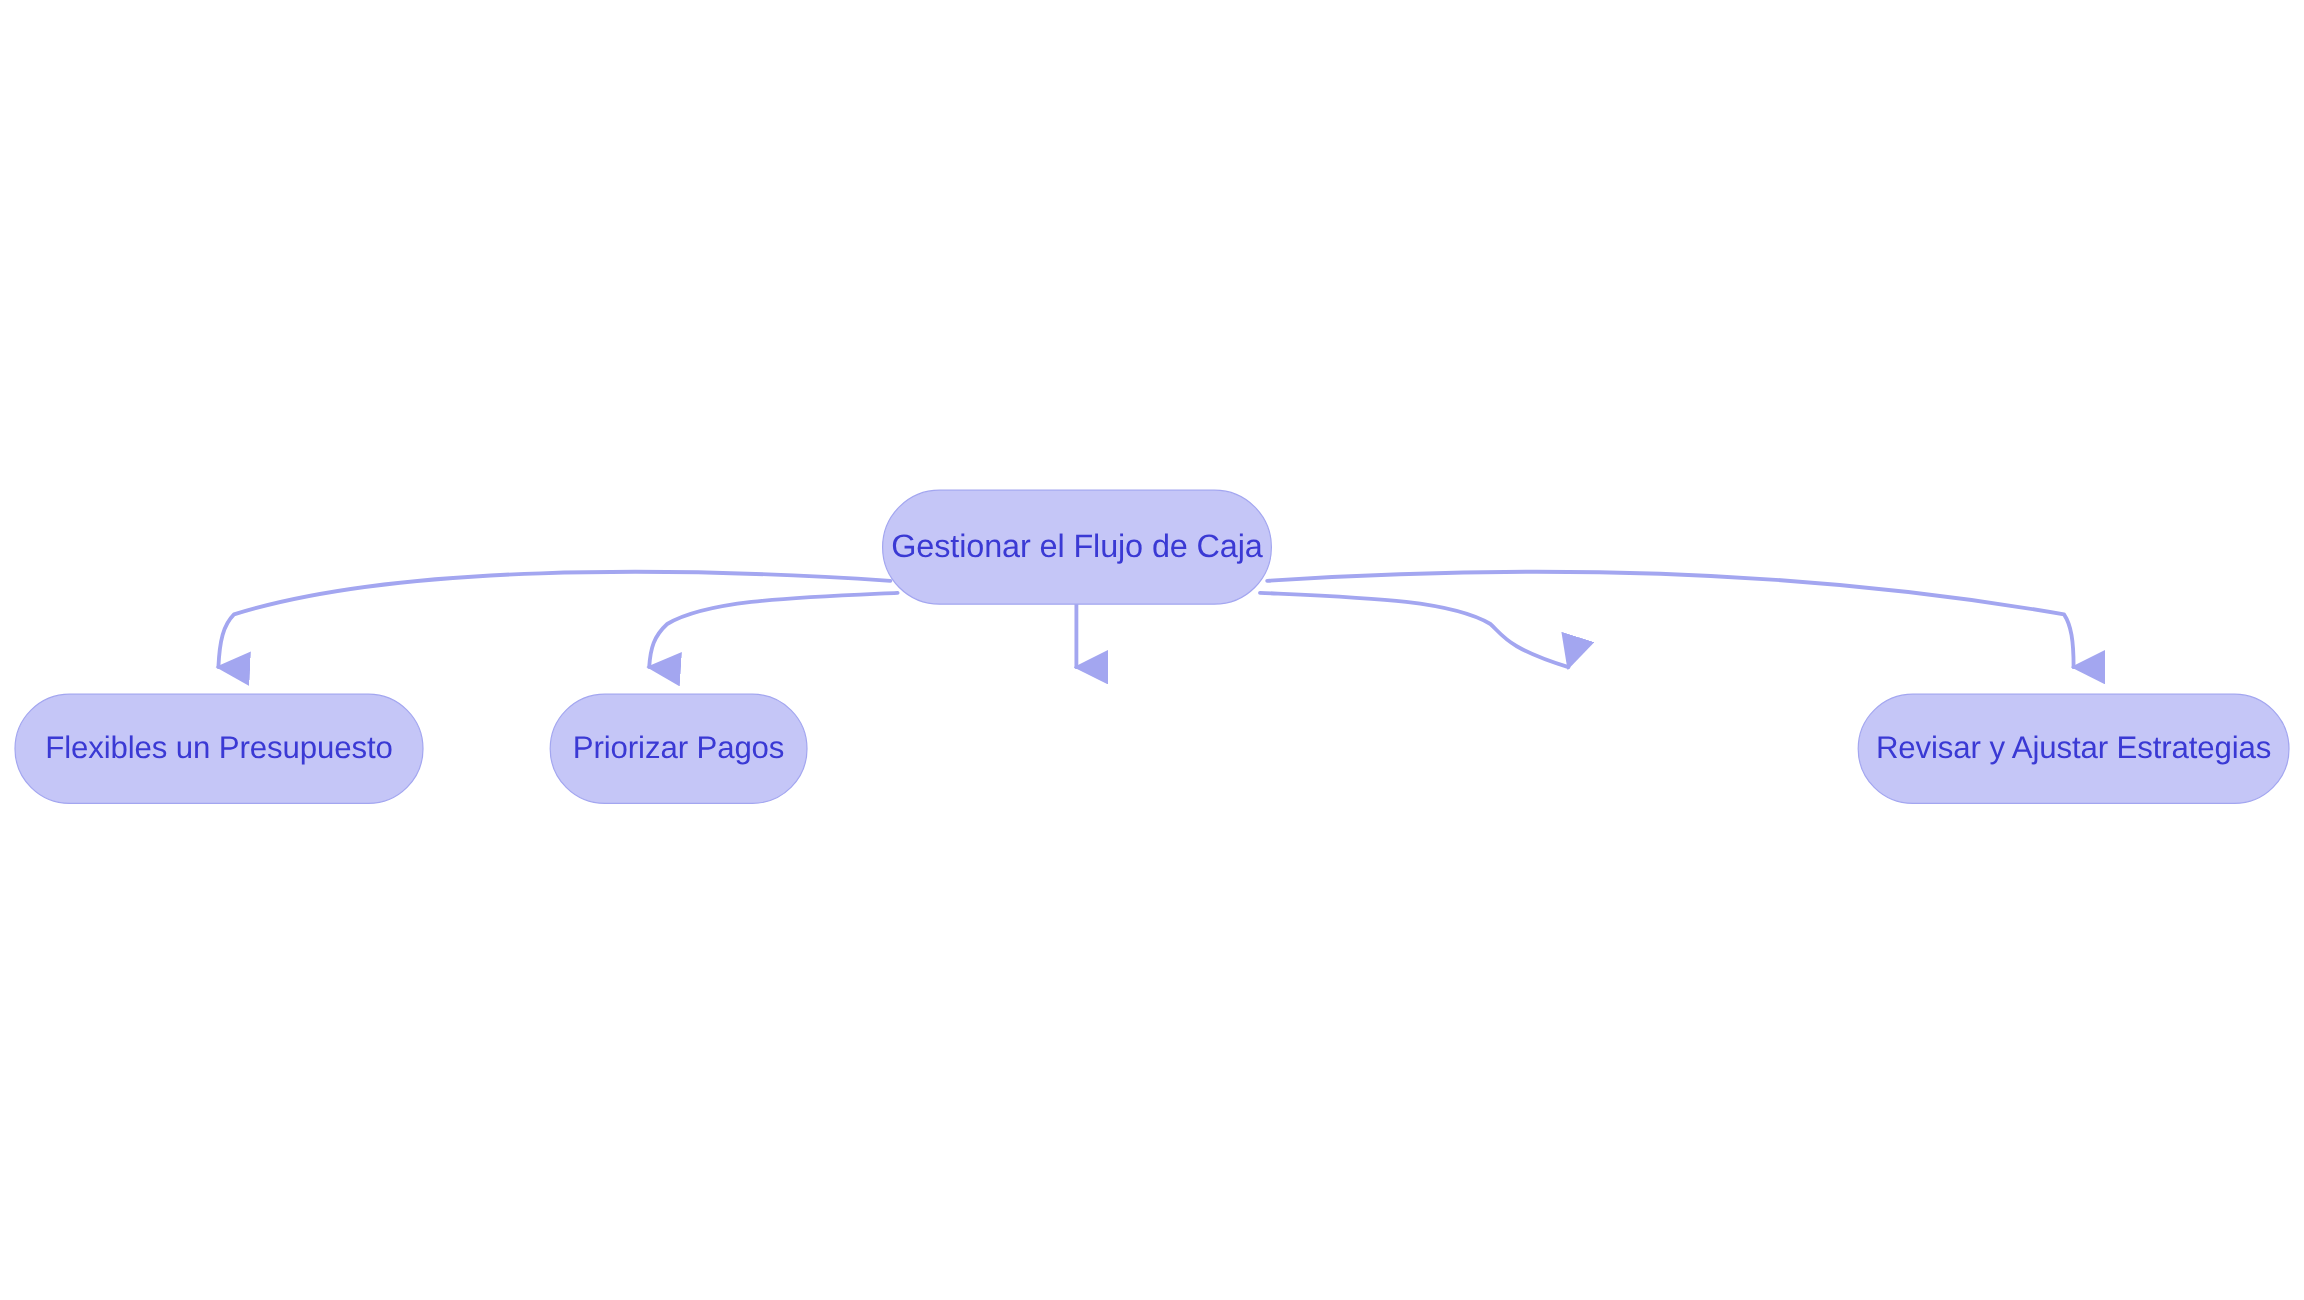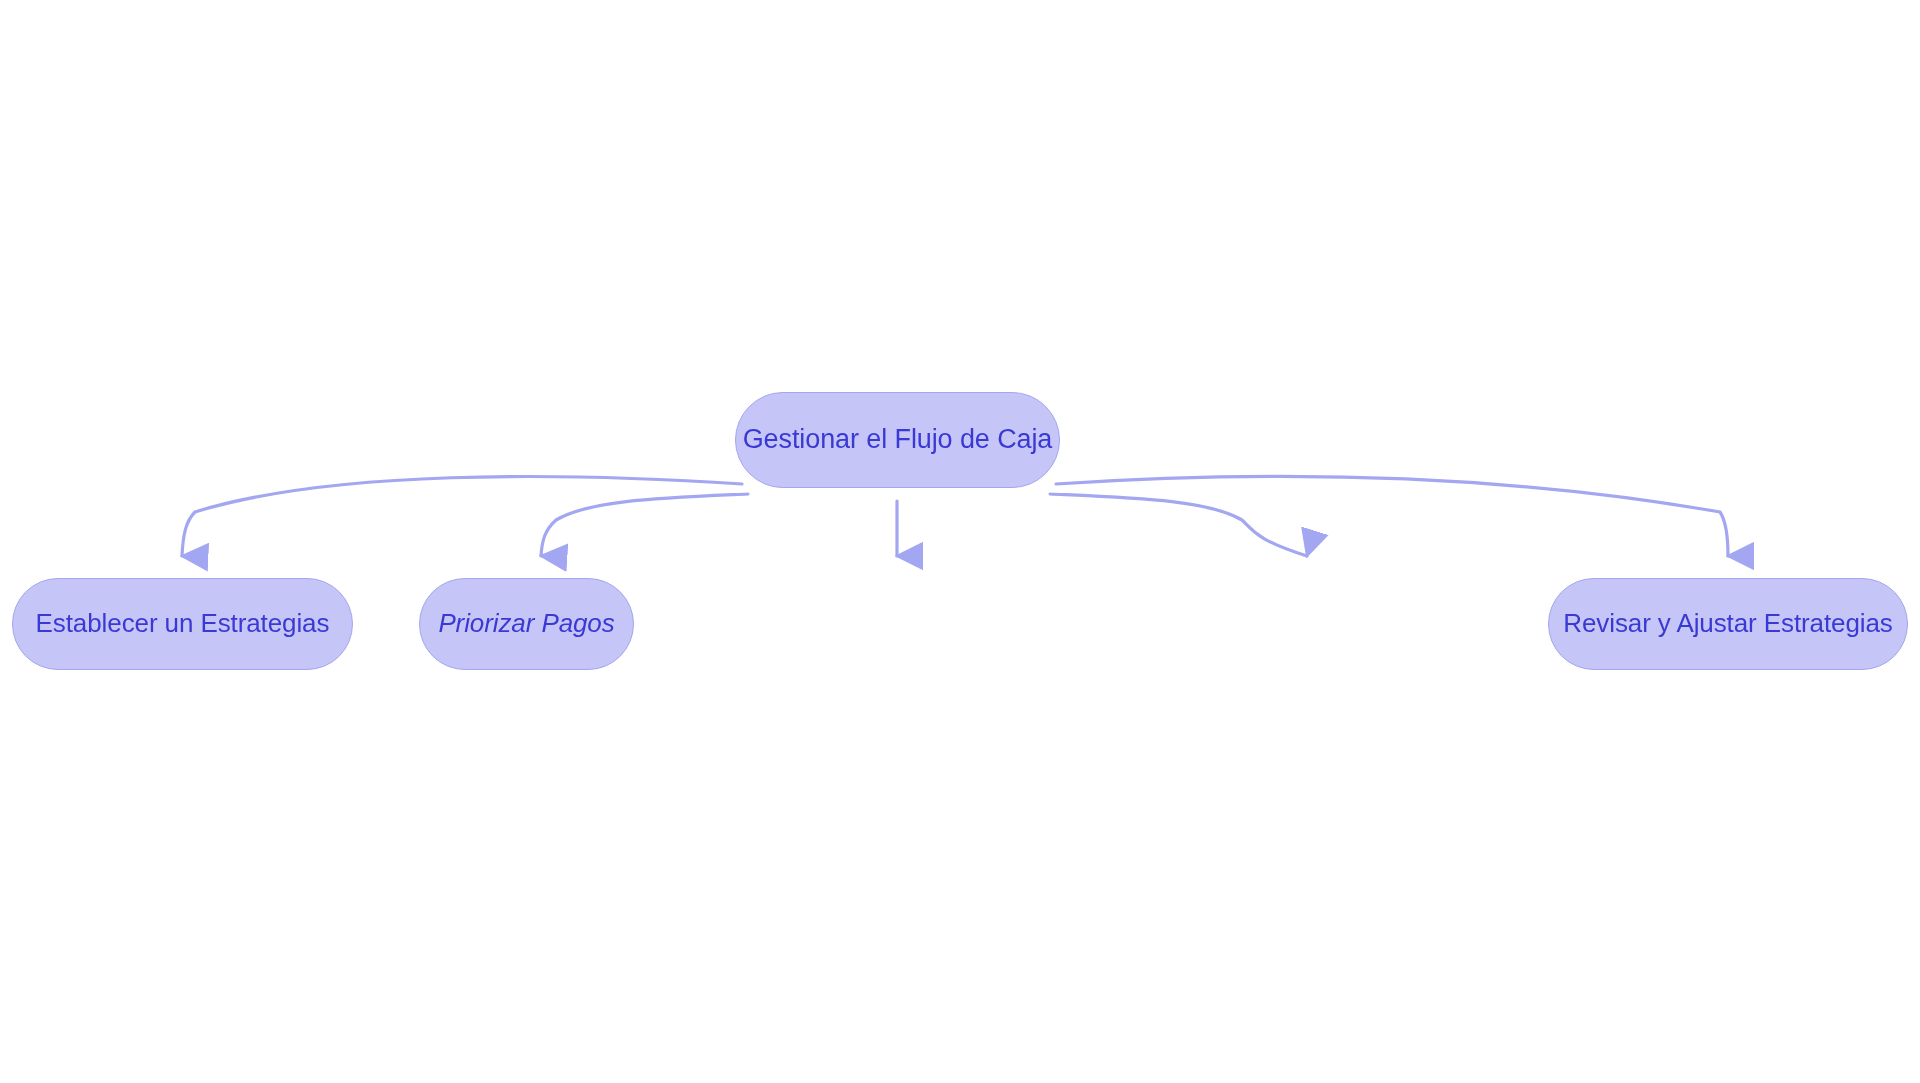--- a/index.html
+++ b/index.html
@@ -44,28 +44,28 @@
     color: #3a39d4;
     font-family: "Liberation Sans", sans-serif;
     font-size: 26px;
     font-weight: 400;
     line-height: 1.15;
     letter-spacing: -0.1px;
     white-space: nowrap;
   }
   #node-root {
     left: 735px;
-    top: 392px;
+    top: 408px;
     width: 325px;
     height: 96px;
   }
   #node-root .node-label { font-size: 27px; }
   .child-node { top: 578px; height: 92px; }
   #node-child-0 { left: 12px;   width: 341px; }
-  #node-child-1 { left: 419px;  width: 215px; font-style: italic; }
+  #node-child-1 { left: 458px;  width: 215px; }
   #node-child-2 { left: 728px;  width: 337px; }
   #node-child-3 { left: 1147px; width: 321px; }
   #node-child-4 { left: 1548px; width: 360px; }
 </style>
 </head>
 <body>
 
 <div id="diagram-canvas">
 
   <svg id="edge-layer" viewBox="0 0 1920 1083" width="1920" height="1083" xmlns="http://www.w3.org/2000/svg">
@@ -86,21 +86,21 @@
 
       <path d="M 1056,484 C 1240,472 1480,470 1720,512 C 1726,521 1728,534 1728,556" marker-end="url(#arrowhead)"></path>
     </g>
   </svg>
 
   <div class="node" id="node-root">
     <span class="node-label">Gestionar el Flujo de Caja</span>
   </div>
 
   <div class="node child-node" id="node-child-0">
-    <span class="node-label">Establecer un Estrategias</span>
+    <span class="node-label">Flexibles un Presupuesto</span>
   </div>
 
   <div class="node child-node" id="node-child-1">
     <span class="node-label">Priorizar Pagos</span>
   </div>
 
 
 
   <div class="node child-node" id="node-child-4">
     <span class="node-label">Revisar y Ajustar Estrategias</span>

